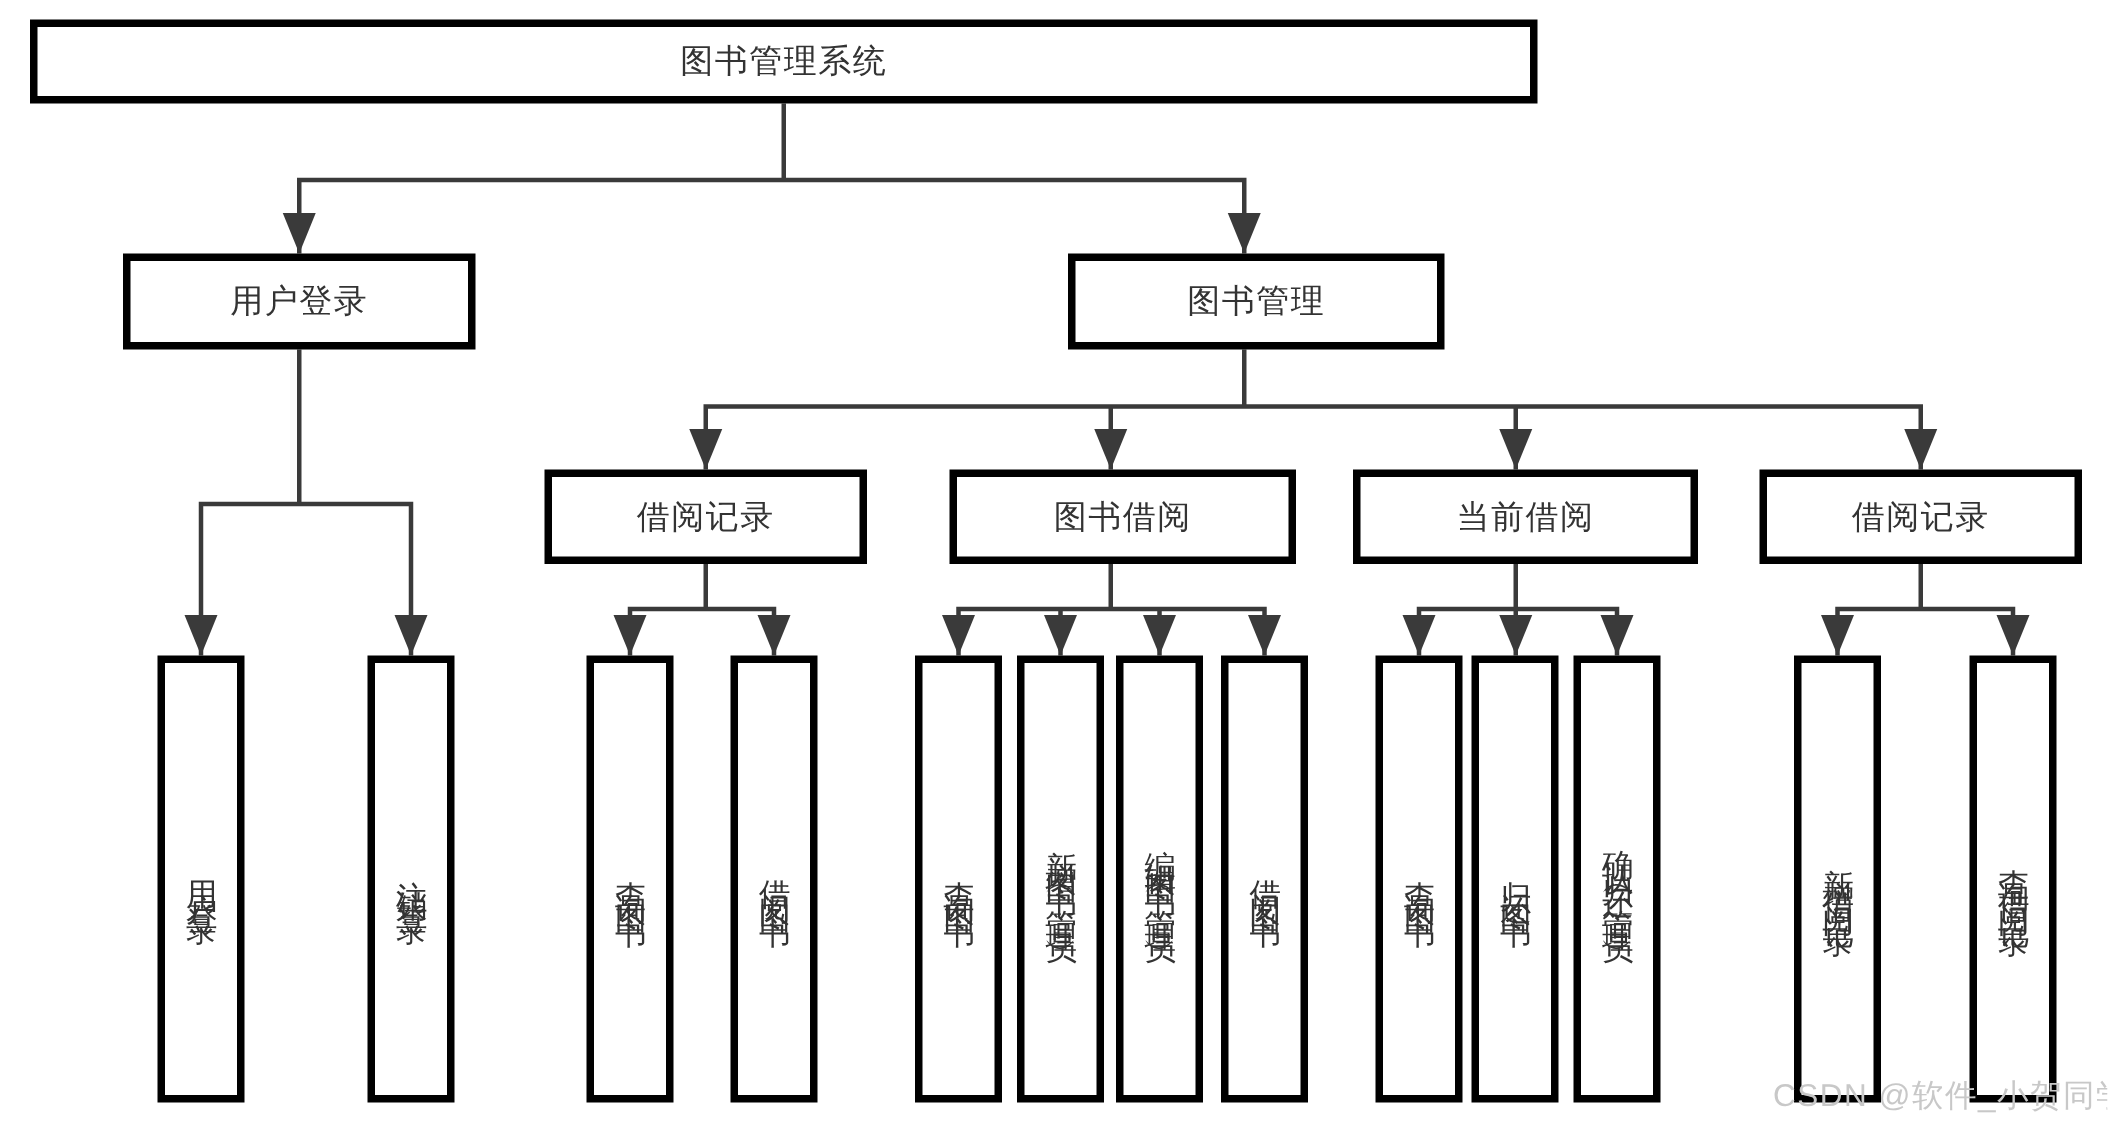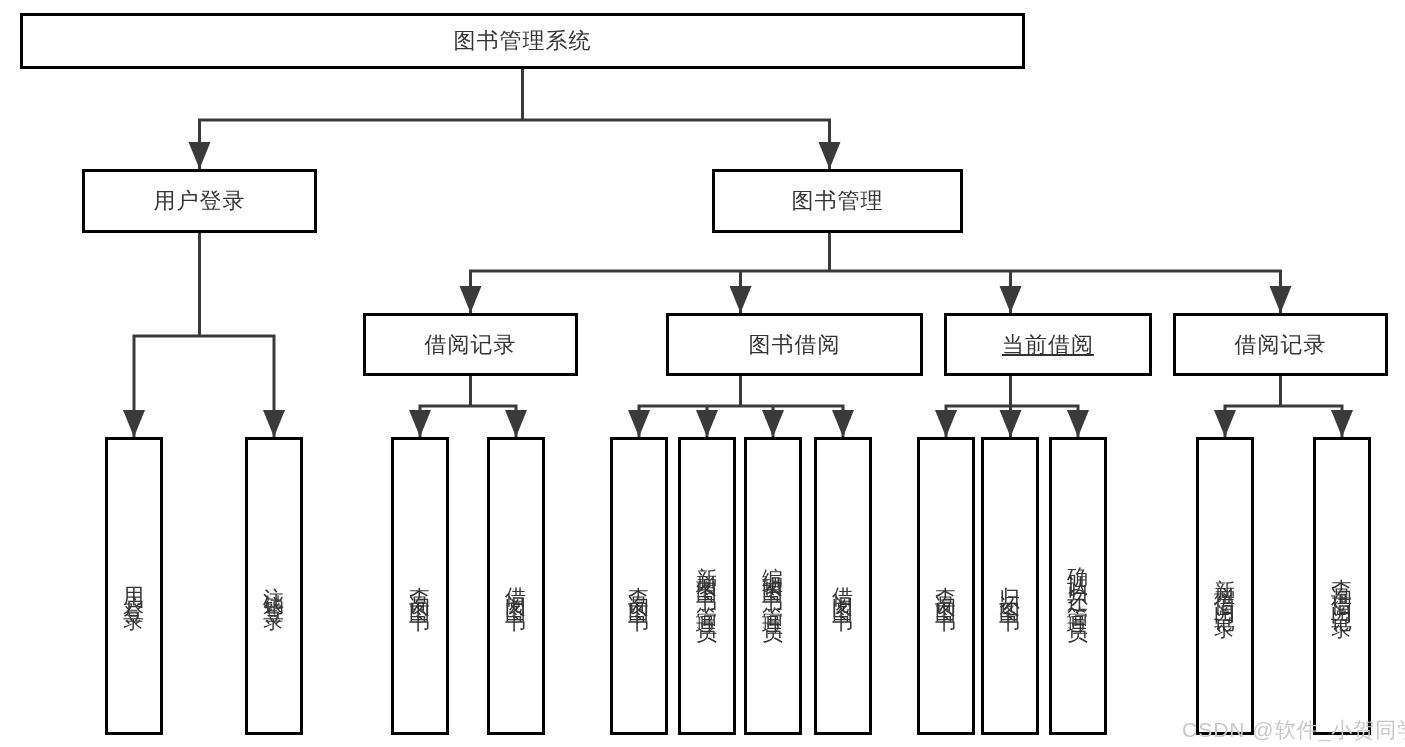--- a/index.html
+++ b/index.html
@@ -10,21 +10,21 @@
     font-family:"Liberation Sans", sans-serif;
     overflow:hidden;
   }
   .connectors{
     position:absolute;left:0;top:0;width:1405px;height:747px;
   }
   .node{
     position:absolute;
     box-sizing:border-box;
     background:#ffffff;
-    border:3px solid #000000;
+    border:5px solid #000000;
     display:flex;
     align-items:center;
     justify-content:center;
     color:#333333;
     font-size:22px;
     letter-spacing:1px;
     text-align:center;
     white-space:nowrap;
   }
   .leaf{
@@ -90,22 +90,22 @@
       <polygon points="1331,410 1353,410 1342,437"></polygon>
     </g>
   </svg>
 
   <div class="node" style="left:20px;top:13px;width:1005px;height:56px;">图书管理系统</div>
 
   <div class="node" style="left:82px;top:169px;width:235px;height:64px;">用户登录</div>
   <div class="node" style="left:712px;top:169px;width:251px;height:64px;">图书管理</div>
 
   <div class="node" style="left:363px;top:313px;width:215px;height:63px;">借阅记录</div>
-  <div class="node" style="left:666px;top:313px;width:257px;height:63px;">图书借阅</div>
-  <div class="node" style="left:944px;top:313px;width:208px;height:63px;text-decoration:underline;">当前借阅</div>
+  <div class="node" style="left:633px;top:313px;width:231px;height:63px;">图书借阅</div>
+  <div class="node" style="left:902px;top:313px;width:230px;height:63px;">当前借阅</div>
   <div class="node" style="left:1173px;top:313px;width:215px;height:63px;">借阅记录</div>
 
   <div class="node leaf" style="left:105px;top:437px;width:58px;height:298px;">用户登录</div>
   <div class="node leaf" style="left:245px;top:437px;width:58px;height:298px;">注销登录</div>
 
   <div class="node leaf" style="left:391px;top:437px;width:58px;height:298px;">查询图书</div>
   <div class="node leaf" style="left:487px;top:437px;width:58px;height:298px;">借阅图书</div>
 
   <div class="node leaf" style="left:610px;top:437px;width:58px;height:298px;">查询图书</div>
   <div class="node leaf" style="left:678px;top:437px;width:58px;height:298px;">新增图书（管理员）</div>

